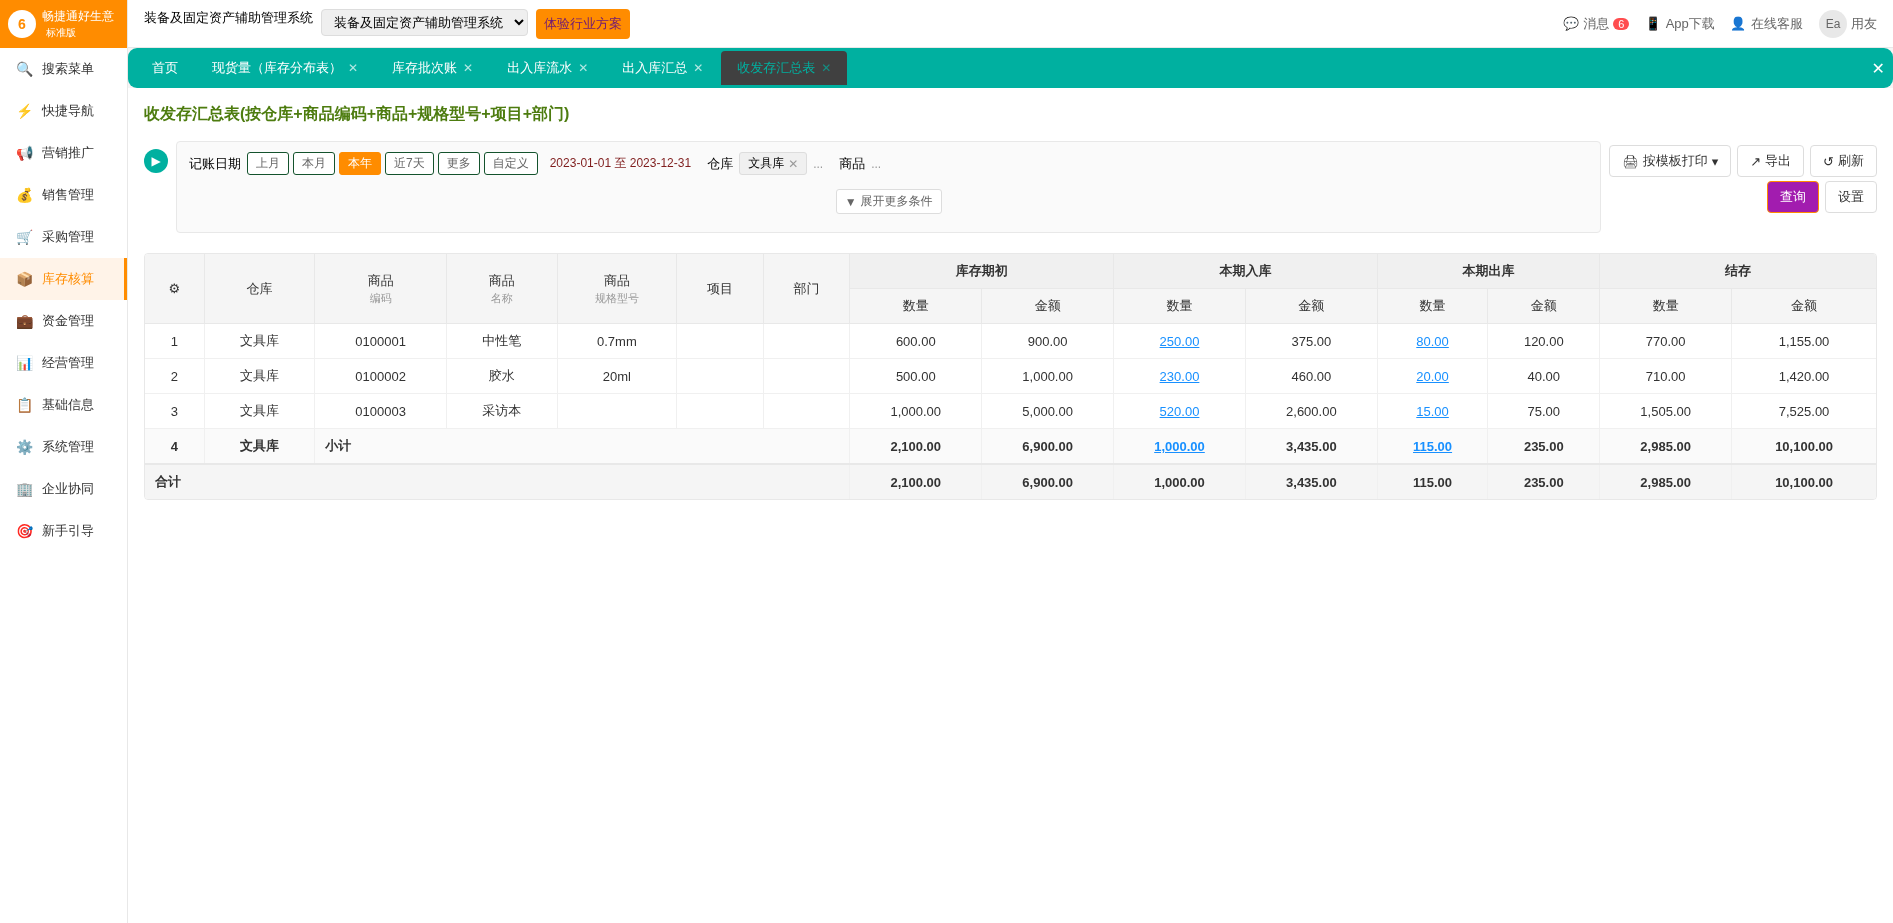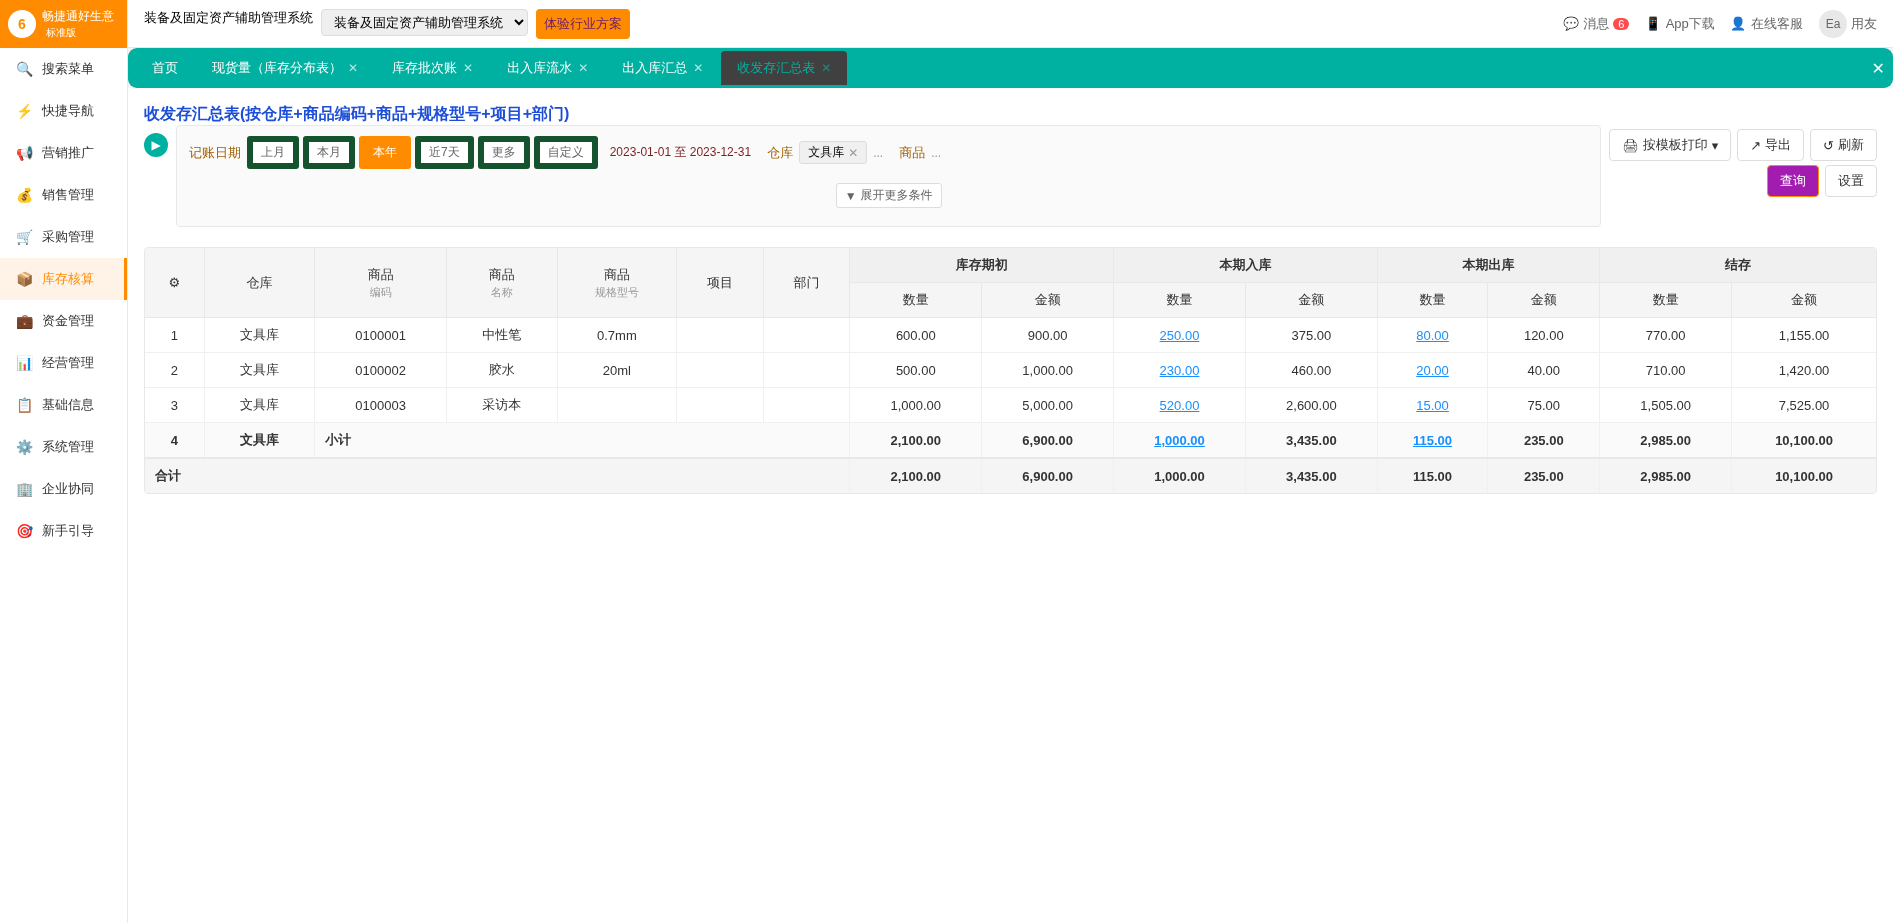--- a/index.html
+++ b/index.html
@@ -31,29 +31,29 @@
     .tabs { background: #00b0a0; display: flex; align-items: center; padding: 0 8px; height: 40px; gap: 2px; border-radius: 9px; }
     .tab { padding: 8px 16px; color: white; cursor: pointer; font-size: 13px; border-radius: 4px 4px 0 0; display: flex; align-items: center; gap: 6px; }
     .tab.active { background: #404040; color: #00b0a0; }
     .tab-close { font-size: 12px; opacity: 0.7; }
     .tabs-close-all { margin-left: auto; color: white; cursor: pointer; font-size: 16px; }
 
     
     .page-content { flex: 1; background: white; overflow-y: auto; padding: 16px; }
 
     
-    .page-title { font-size: 16px; font-weight: bold; color: #1d4ed8; margin-bottom: 0; }
+    .page-title { font-size: 16px; font-weight: bold; color: #4d7c0f; margin-bottom: 16px; }
 
     
     .filter-bar { background: #fafafa; border: 1px solid #e8e8e8; border-radius: 4px; padding: 10px 12px; margin-bottom: 12px; }
     .filter-row { display: flex; align-items: center; gap: 16px; flex-wrap: wrap; }
     .filter-item { display: flex; align-items: center; gap: 6px; }
-    .filter-label { color: #a16207; font-size: 13px; white-space: nowrap; }
+    .filter-label { color: #000000; font-size: 13px; white-space: nowrap; }
     .date-btns { display: flex; gap: 4px; }
-    .date-btn { padding: 2px 8px; border: 6px solid #14532d; border-radius: 3px; cursor: pointer; font-size: 12px; color: #666; background: white; }
+    .date-btn { padding: 2px 8px; border: 1px solid #14532d; border-radius: 3px; cursor: pointer; font-size: 12px; color: #666; background: white; }
     .date-btn.active { background: #ff8c00; color: white; border-color: #ff8c00; }
     .date-range { font-size: 12px; color: #7f1d1d; margin-left: 6px; }
     .warehouse-tag { background: #f0f0f0; border: 1px solid #ddd; padding: 2px 8px; border-radius: 3px; font-size: 12px; display: flex; align-items: center; gap: 4px; }
     .warehouse-tag .x { cursor: pointer; color: #999; }
     .filter-more { color: #999; cursor: pointer; font-size: 12px; }
     .expand-btn { display: flex; align-items: center; gap: 4px; color: #666; cursor: pointer; font-size: 12px; border: 1px solid #ddd; padding: 3px 8px; border-radius: 3px; background: white; margin: 8px auto; width: fit-content; }
     .action-btn { display: flex; align-items: center; gap: 4px; padding: 6px 12px; border: 1px solid #ddd; border-radius: 4px; cursor: pointer; font-size: 13px; background: white; color: #333; }
     .action-btn.primary { background: #a21caf; color: white; border-color: #ff8c00; }
     .action-btn-group { display: flex; flex-direction: column; gap: 4px; }
 

